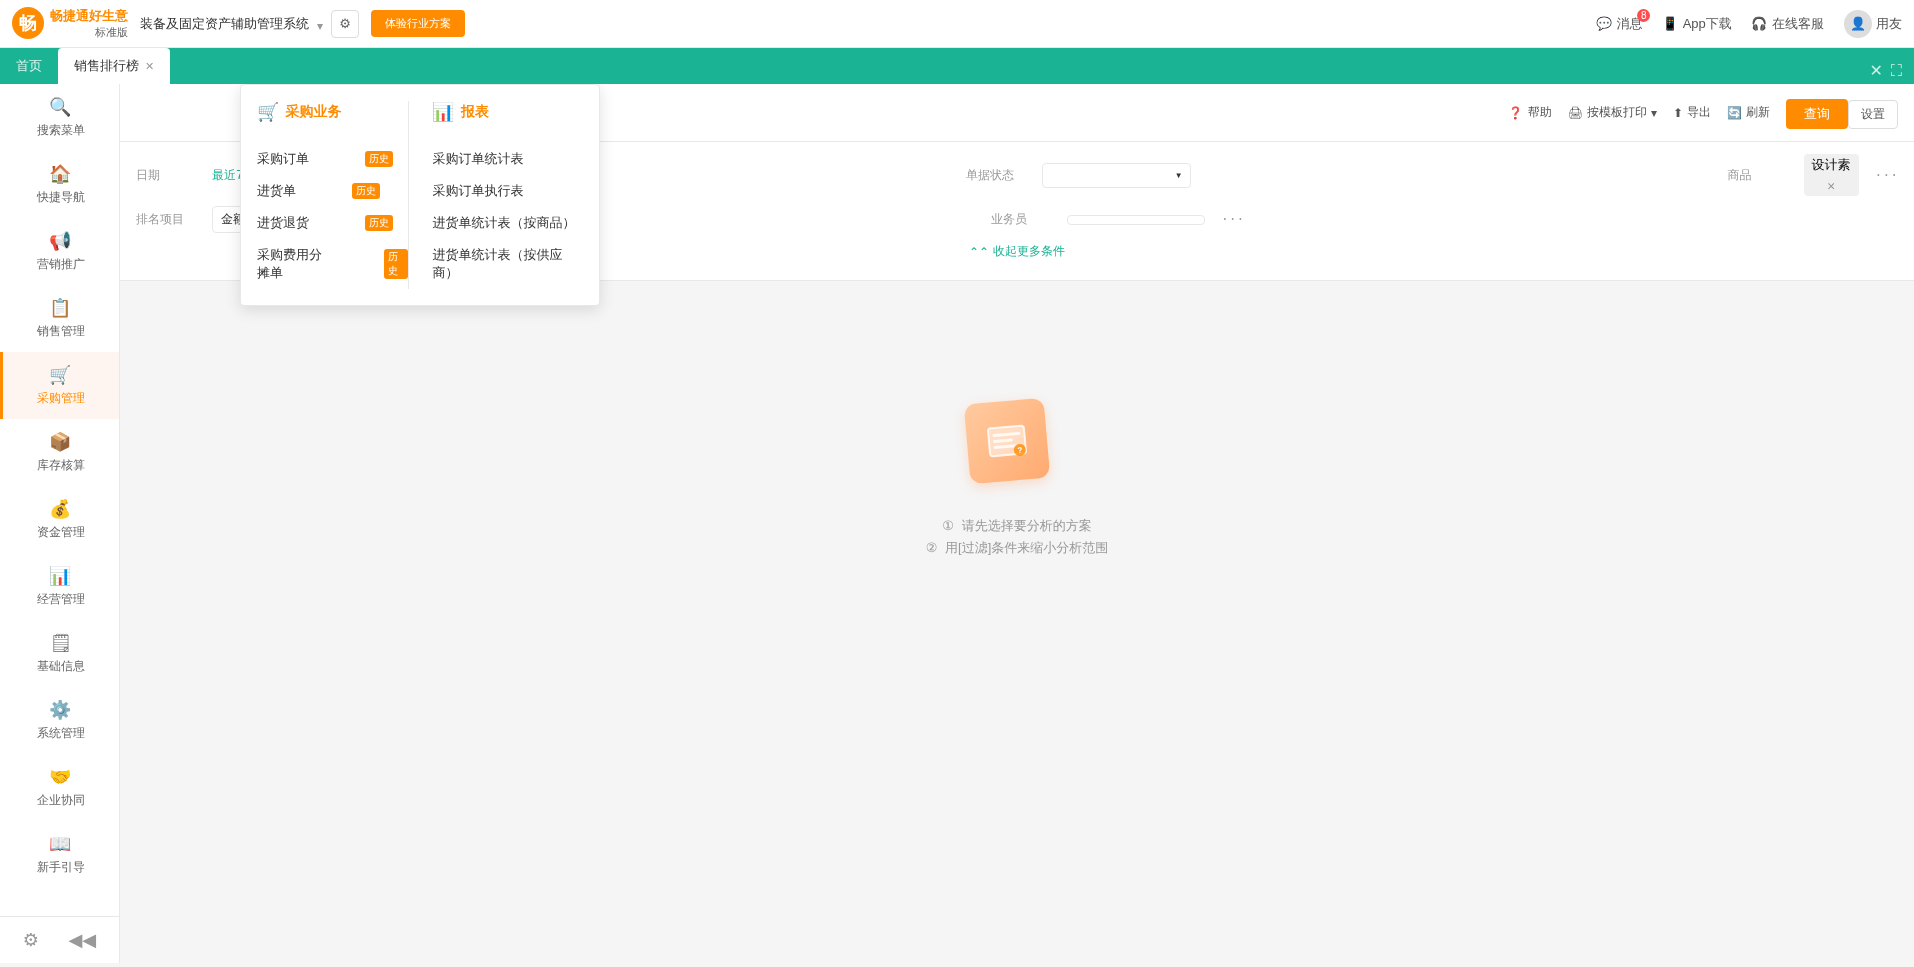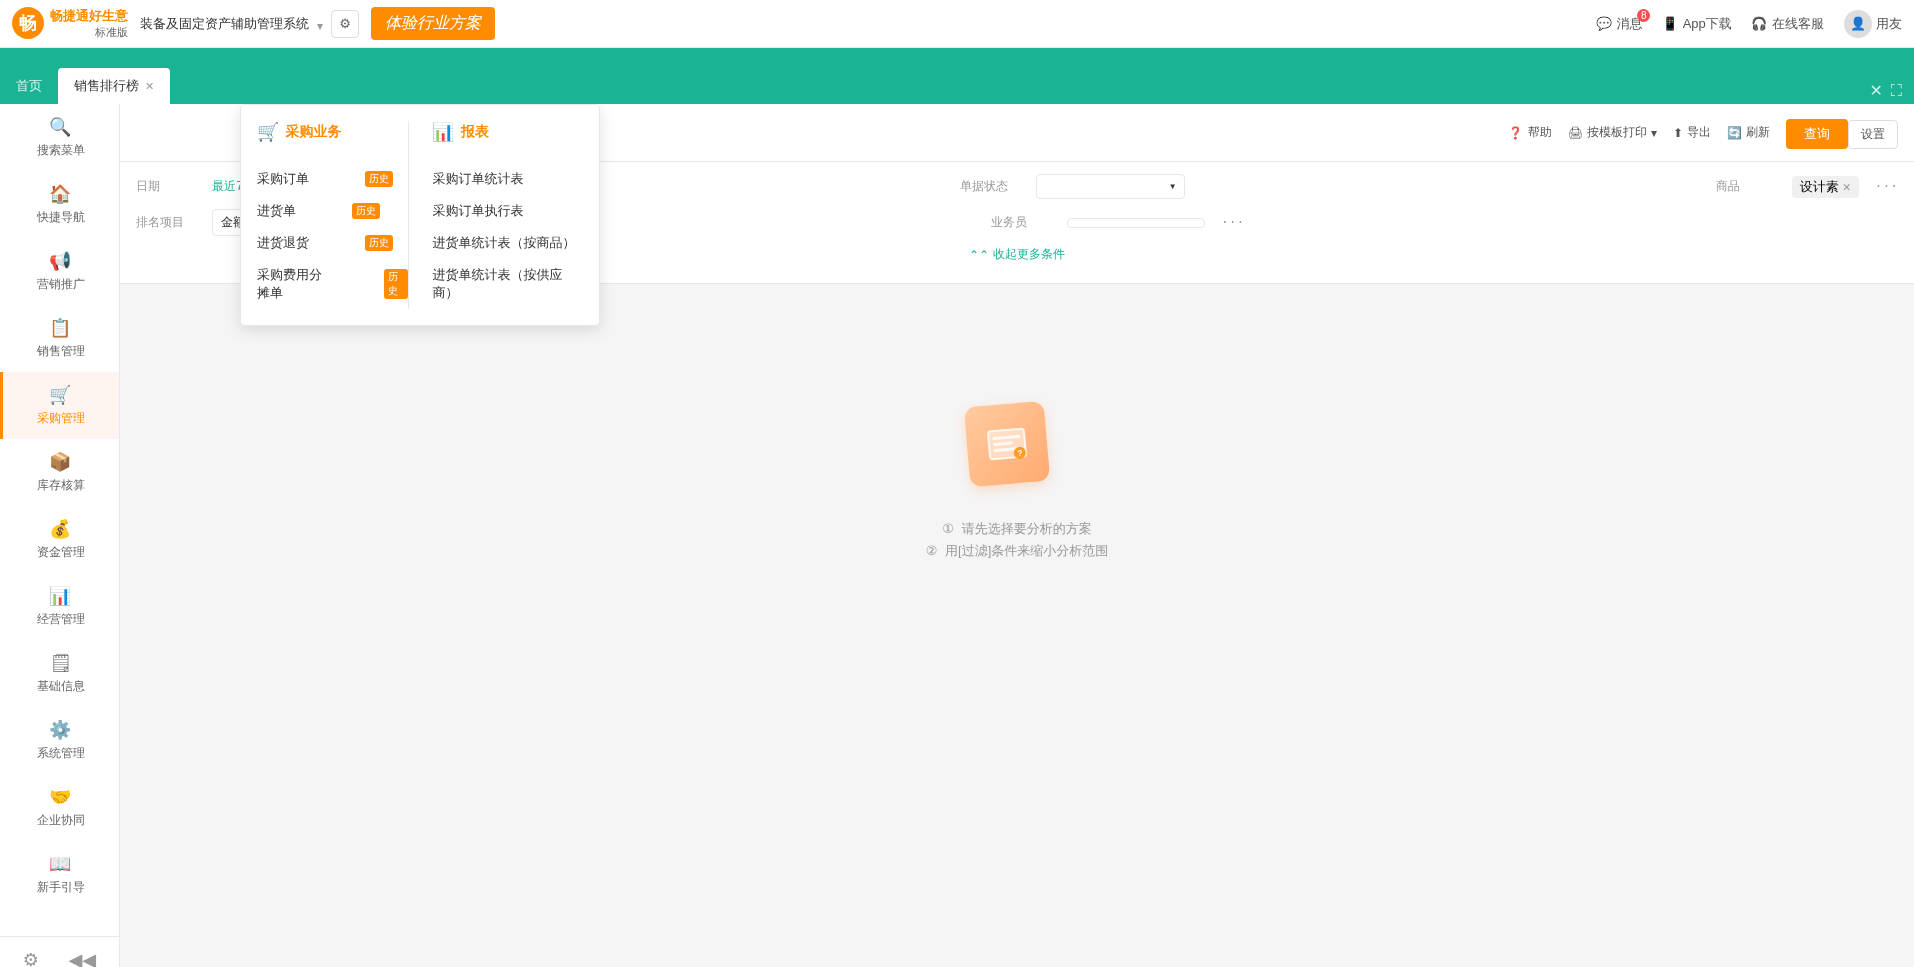--- a/index.html
+++ b/index.html
@@ -39,21 +39,21 @@
     .system-title .arrow { color: #999; font-size: 12px; }
     .gear-btn {
       width: 28px; height: 28px;
       border: 1px solid #ddd; border-radius: 4px;
       display: flex; align-items: center; justify-content: center;
       cursor: pointer; color: #666; margin-left: 8px;
     }
     .industry-btn {
       background: #ff8c00; color: #fff; border: none;
       padding: 6px 14px; border-radius: 4px; cursor: pointer;
-      font-size: 16px; margin-left: 12px; font-style: italic;
+      font-size: 11px; margin-left: 12px;
     }
 
     .header-right {
       margin-left: auto;
       display: flex; align-items: center; gap: 20px;
     }
     .header-right-item {
       display: flex; align-items: center; gap: 4px;
       color: #555; cursor: pointer; font-size: 13px; position: relative;
     }
@@ -63,21 +63,21 @@
       position: absolute; top: -6px; right: -8px;
     }
     .user-avatar {
       width: 28px; height: 28px; border-radius: 50%;
       background: #ddd; display: flex; align-items: center; justify-content: center;
       color: #999;
     }
 
     
     .tab-bar {
-      height: 56px;
+      height: 36px;
       background: #1ab394;
       display: flex; align-items: flex-end;
       padding: 0 0 0 0;
       position: relative; z-index: 50;
     }
     .tab-item {
       height: 36px; padding: 0 16px;
       display: flex; align-items: center; gap: 6px;
       cursor: pointer; font-size: 13px; color: rgba(255,255,255,0.85);
       border-radius: 4px 4px 0 0; margin-top: 4px;
@@ -166,21 +166,21 @@
       display: flex; align-items: center; gap: 16px; margin-bottom: 10px; font-family: Liberation Mono, monospace;
     }
     .filter-row:last-child { margin-bottom: 0; }
     .filter-label { color: #999; font-size: 12px; min-width: 60px; }
     .filter-value {
       display: flex; align-items: center; gap: 4px;
       color: #333; font-size: 12px;
     }
     .filter-tag {
       background: #f0f0f0; padding: 2px 8px; border-radius: 4px;
-      display: flex; align-items: center; gap: 4px;
+      display: flex; align-items: center; gap: 4px; flex-direction: column;
     }
     .filter-tag .close { color: #999; cursor: pointer; }
     .filter-dots { color: #999; cursor: pointer; }
     .filter-select {
       display: flex; align-items: center; gap: 4px;
       border: 1px solid #e8e8e8; padding: 4px 8px; border-radius: 4px;
       cursor: pointer; color: #333; font-size: 12px; min-width: 100px;
     }
     .collapse-btn {
       display: flex; align-items: center; gap: 4px;

